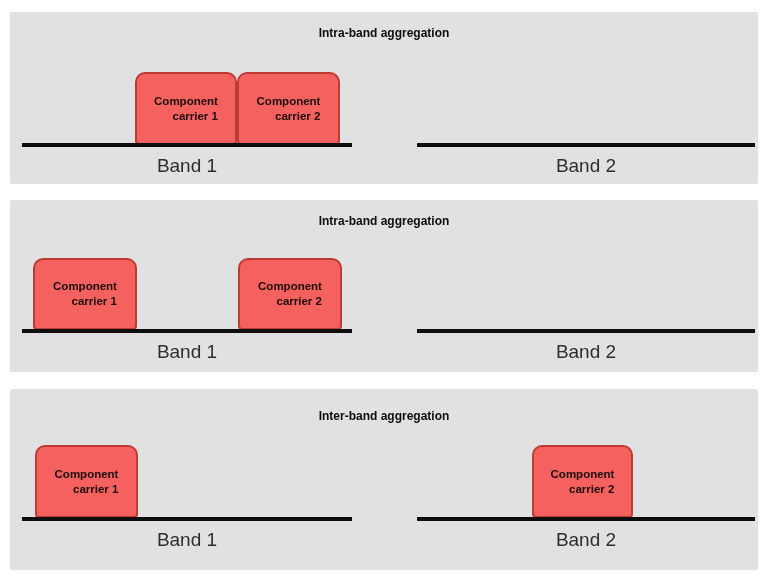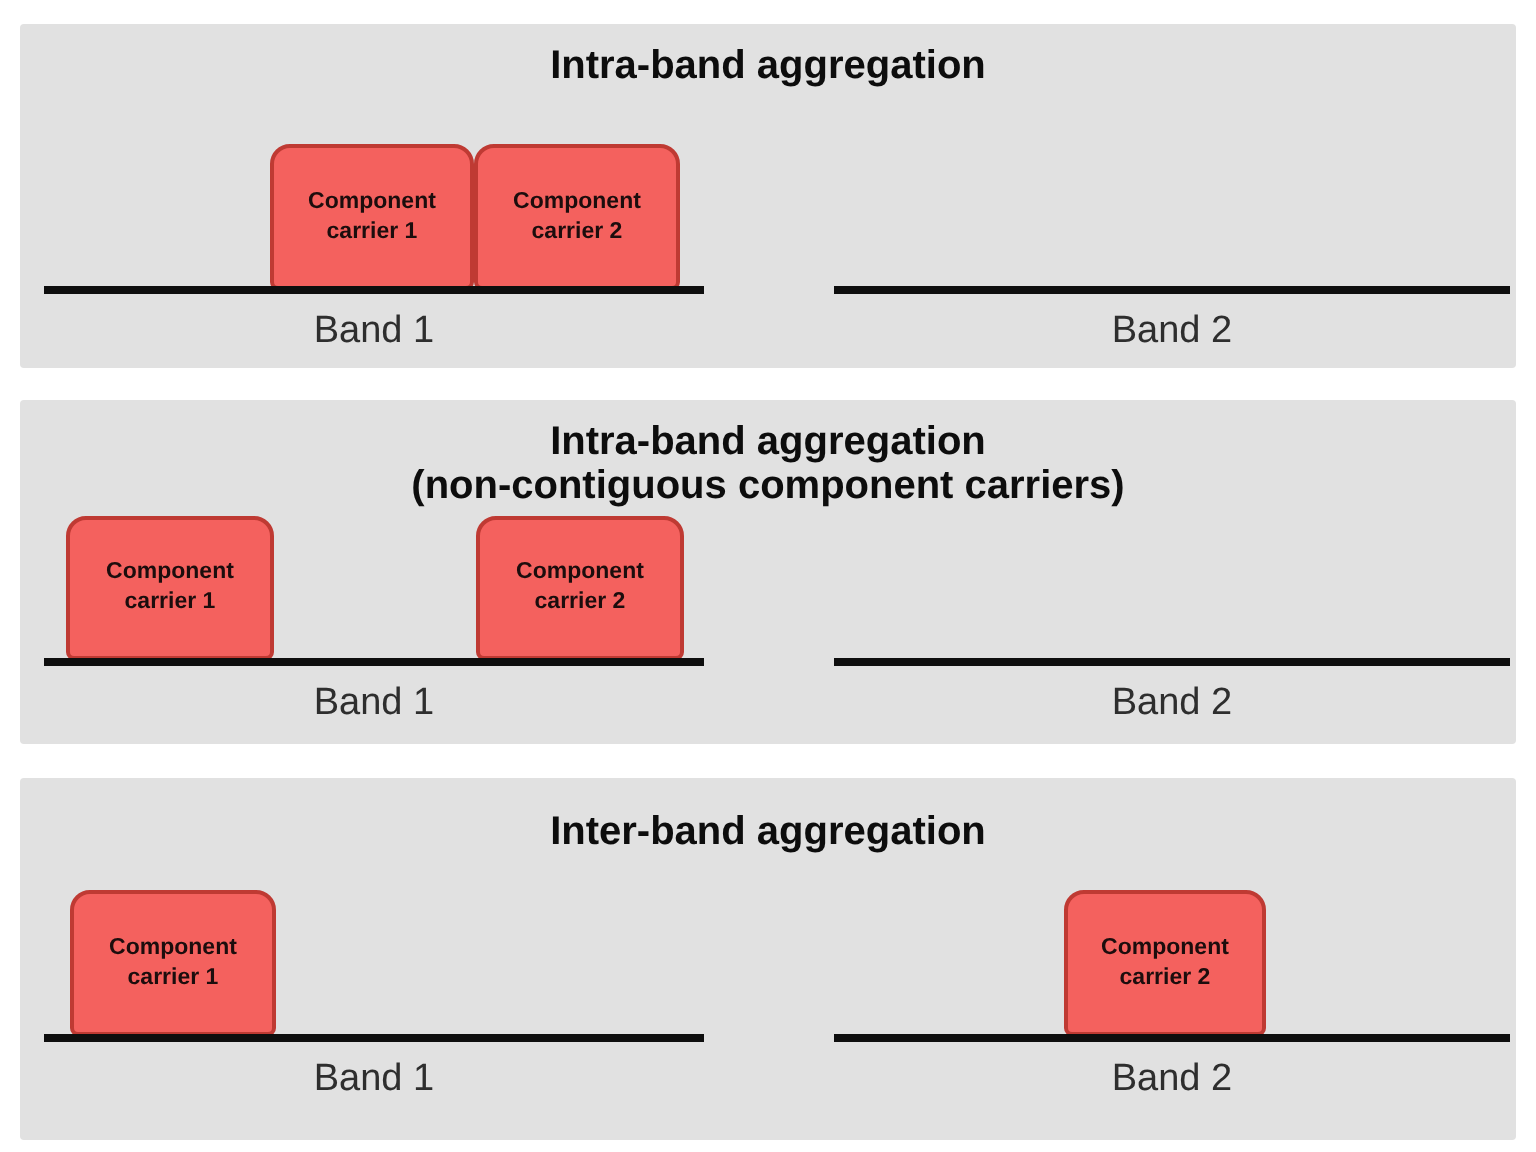--- a/index.html
+++ b/index.html
@@ -21,21 +21,21 @@
     width: 748px;
     background: #e1e1e1;
     border-radius: 2px;
   }
   .panel-title {
     position: absolute;
     left: 0;
     width: 100%;
     text-align: center;
     font-weight: bold;
-    font-size: 20px;
+    font-size: 12px;
     line-height: 22px;
     color: #0d0d0d;
     letter-spacing: 0px;
   }
   .band-line {
     position: absolute;
     height: 4px;
     background: #0e0e0e;
     z-index: 3;
   }
@@ -49,21 +49,21 @@
   .carrier-box {
     position: absolute;
     background: #f4615e;
     border: 2px solid #bf3a33;
     border-radius: 10px 10px 4px 4px;
     box-sizing: border-box;
     z-index: 1;
     display: flex;
     align-items: center;
     justify-content: center;
-    text-align: center;
+    text-align: right;
   }
   .carrier-label {
     font-size: 11.5px;
     font-weight: bold;
     color: #1c0d0d;
     line-height: 15px;
   }
 </style>
 </head>
 <body>
@@ -91,21 +91,20 @@
     <div class="band-line" style="left:12px; top:131px; width:330px;"></div>
     <div class="band-label" style="left:12px; top:143px; width:330px;">Band 1</div>
 
     <div class="band-line" style="left:407px; top:131px; width:338px;"></div>
     <div class="band-label" style="left:407px; top:143px; width:338px;">Band 2</div>
   </div>
 
   <div class="panel" style="top:200px; height:172px;">
     <div class="panel-title" style="top:10px;">
       <div>Intra-band aggregation</div>
-      <div>(non-contiguous component carriers)</div>
     </div>
 
     <div class="carrier-box" style="left:23px; top:58px; width:104px; height:72px;">
       <div class="carrier-label">
         <div>Component</div>
         <div>carrier 1</div>
       </div>
     </div>
     <div class="carrier-box" style="left:228px; top:58px; width:104px; height:72px;">
       <div class="carrier-label">

